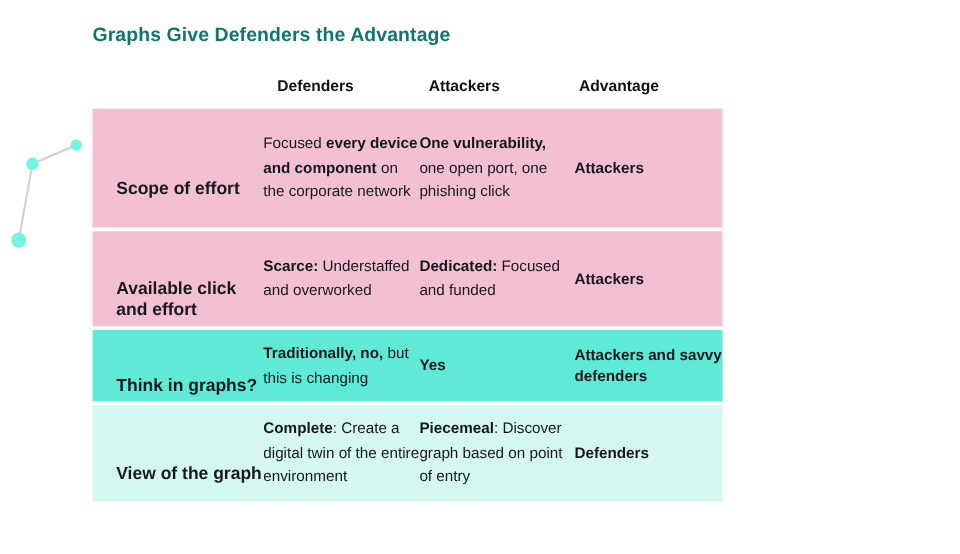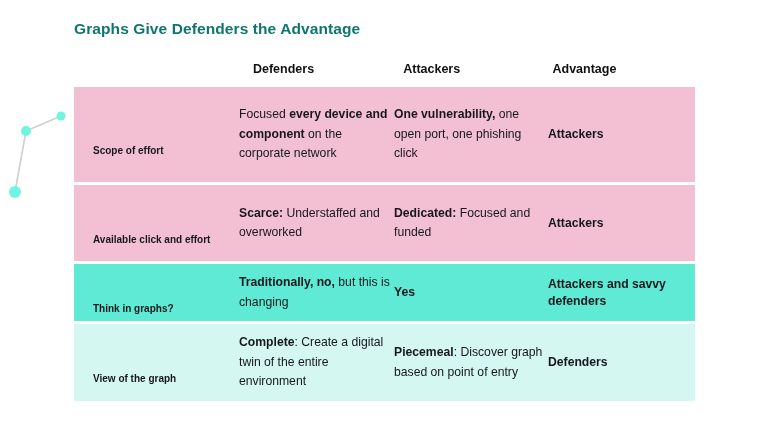--- a/index.html
+++ b/index.html
@@ -42,21 +42,21 @@
     color: #0f766e;
     letter-spacing: 0.1px;
     white-space: nowrap;
   }
 
   
   .table {
     position: absolute;
     left: 74px;
     top: 58px;
-    width: 621px;
+    width: 504px;
   }
 
   .header-row {
     display: flex;
     height: 29px;
     align-items: flex-start;
   }
   .header-cell {
     font-size: 12.5px;
     font-weight: bold;
@@ -87,21 +87,21 @@
   }
 
   
   .c1 { width: 165px; padding-left: 19px; }
   .c2 { width: 155px; }
   .c3 { width: 154px; }
   .c4 { width: 147px; }
 
   .cell.label {
     font-weight: bold;
-    font-size: 10px;
+    font-size: 14px;
     line-height: 17px;
     margin-top: 32px;
   }
   .cell.adv {
     font-weight: bold;
     line-height: 17px;
   }
   .cell b { font-weight: bold; }
 
   .h1 { width: 165px; padding-left: 19px; }

